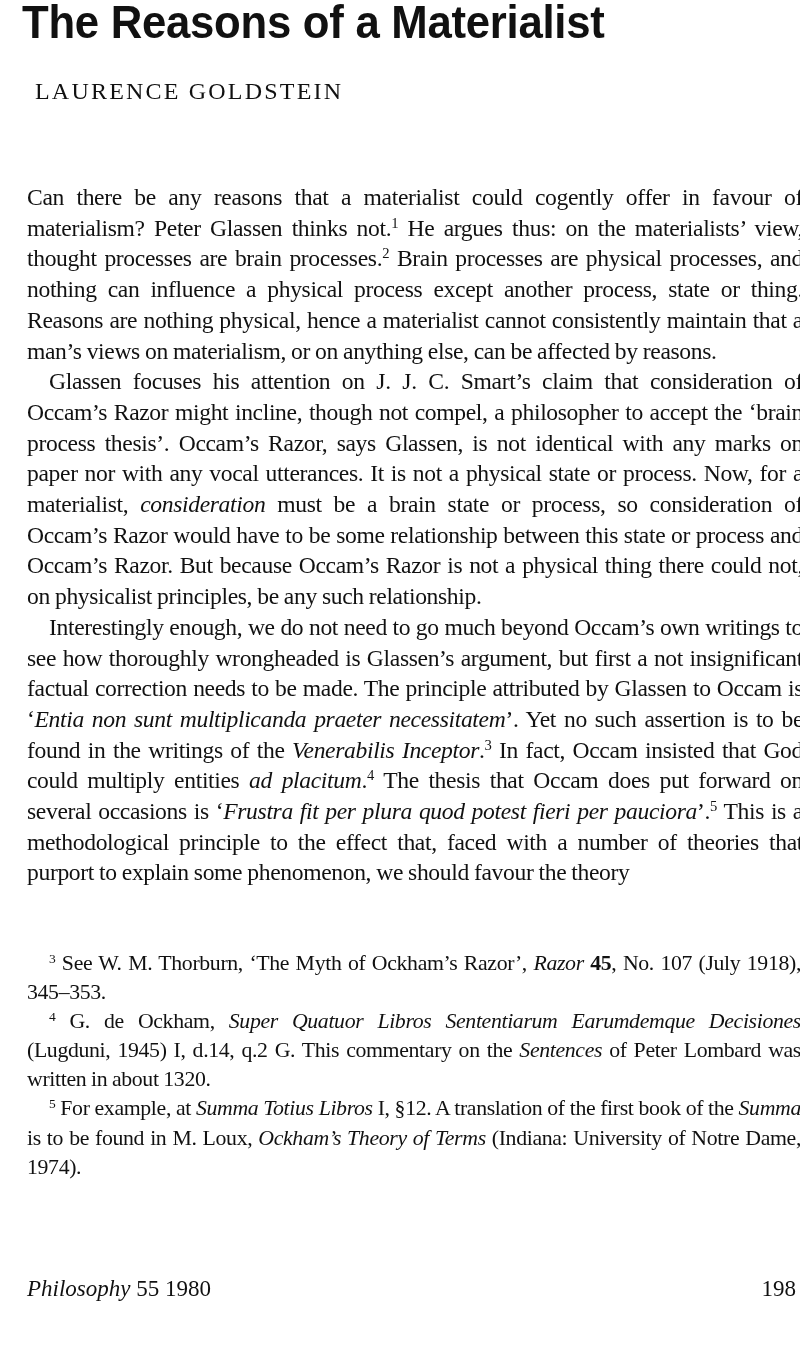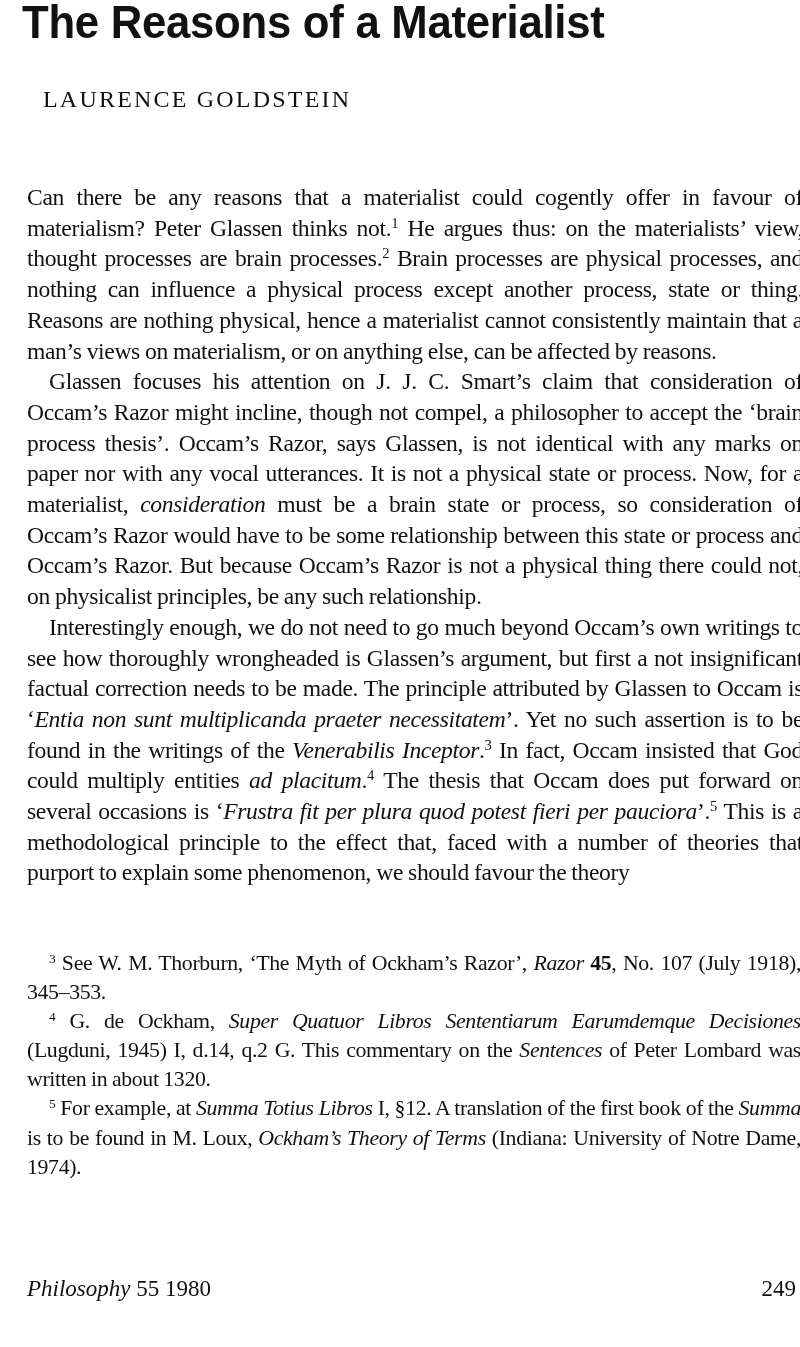--- a/index.html
+++ b/index.html
@@ -9,21 +9,21 @@
     font-family: "Liberation Serif", "DejaVu Serif", serif;
   }
   .title {
     position: absolute; left: 22px; top: -6px;
     font-family: "Liberation Sans", "DejaVu Sans", sans-serif;
     font-weight: bold; font-size: 47px; letter-spacing: -0.3px;
     margin: 0; white-space: nowrap; transform: scaleX(0.93); transform-origin: left top;
   }
   .author {
     position: absolute; left: 27px; top: 70px;
-    font-size: 24px; letter-spacing: 2.2px; margin: 16px; white-space: nowrap;
+    font-size: 24px; letter-spacing: 2.2px; margin: 8px; white-space: nowrap;
   }
   .body {
     position: absolute; left: 27px; top: 182px; width: 776px;
     font-size: 23.6px; line-height: 30.7px;
     text-align: justify; letter-spacing: -0.35px; word-spacing: -0.5px;
   }
   .body p { margin: 0; }
   .body p + p { text-indent: 22px; }
   .footnotes {
     position: absolute; left: 27px; top: 949px; width: 774px;
@@ -53,14 +53,14 @@
 </div>
 
 <div class="footnotes">
   <p><sup>3</sup> See W. M. Thorburn, ‘The Myth of Ockham’s Razor’, <i>Razor</i><span style="font-weight: bold;"> 45</span>, No. 107 (July 1918), 345–353.</p>
   <p><sup>4</sup> G. de Ockham, <i>Super Quatuor Libros Sententiarum Earumdemque Decisiones</i> (Lugduni, 1945) I, d.14, q.2 G. This commentary on the <i>Sentences</i> of Peter Lombard was written in about 1320.</p>
   <p><sup>5</sup> For example, at <i>Summa Totius Libros</i> I, §12. A translation of the first book of the <i>Summa</i> is to be found in M. Loux, <i>Ockham’s Theory of Terms</i> (Indiana: University of Notre Dame, 1974).</p>
 </div>
 
 <div class="footer">
   <span class="journal"><i>Philosophy</i> <span>55</span> <span>1980</span></span>
-  <span class="page-no">249</span>
+  <span class="page-no">198</span>
 </div>
 
 </body></html>

